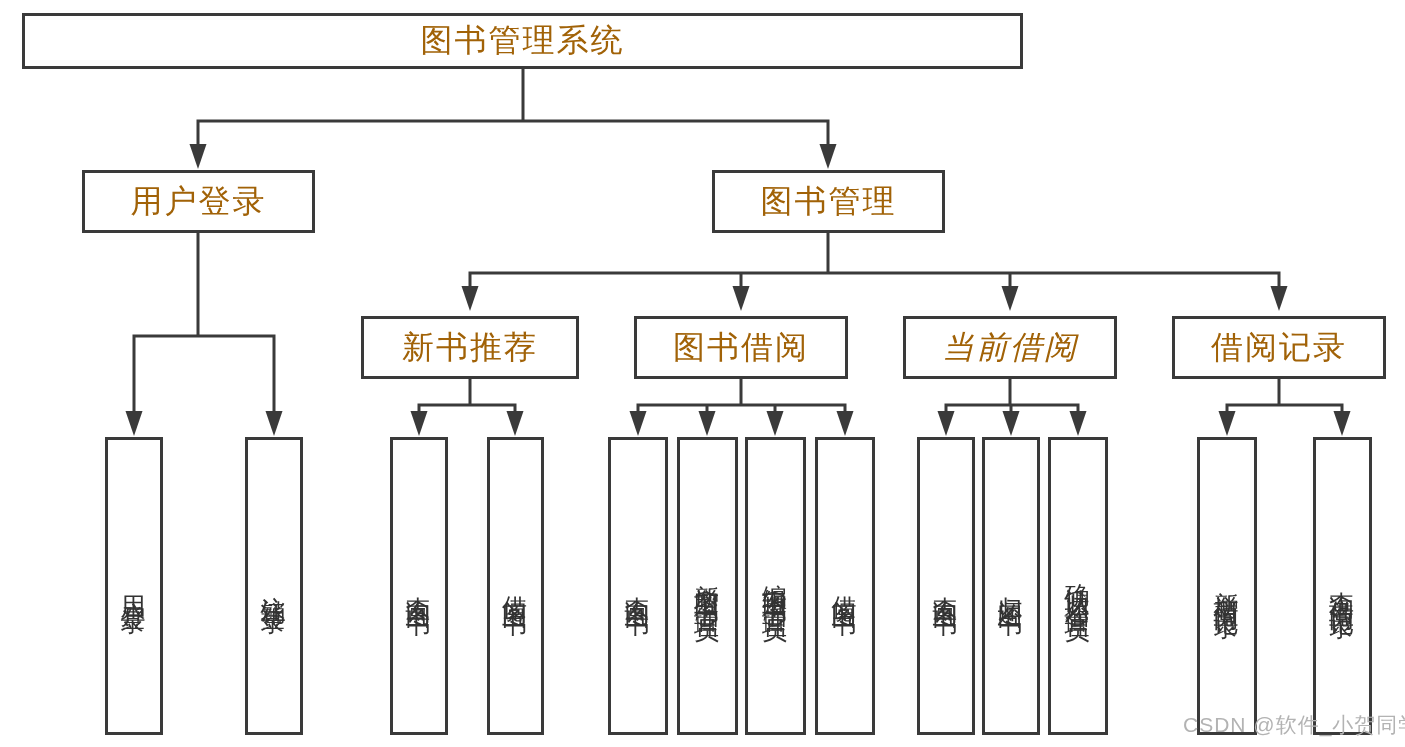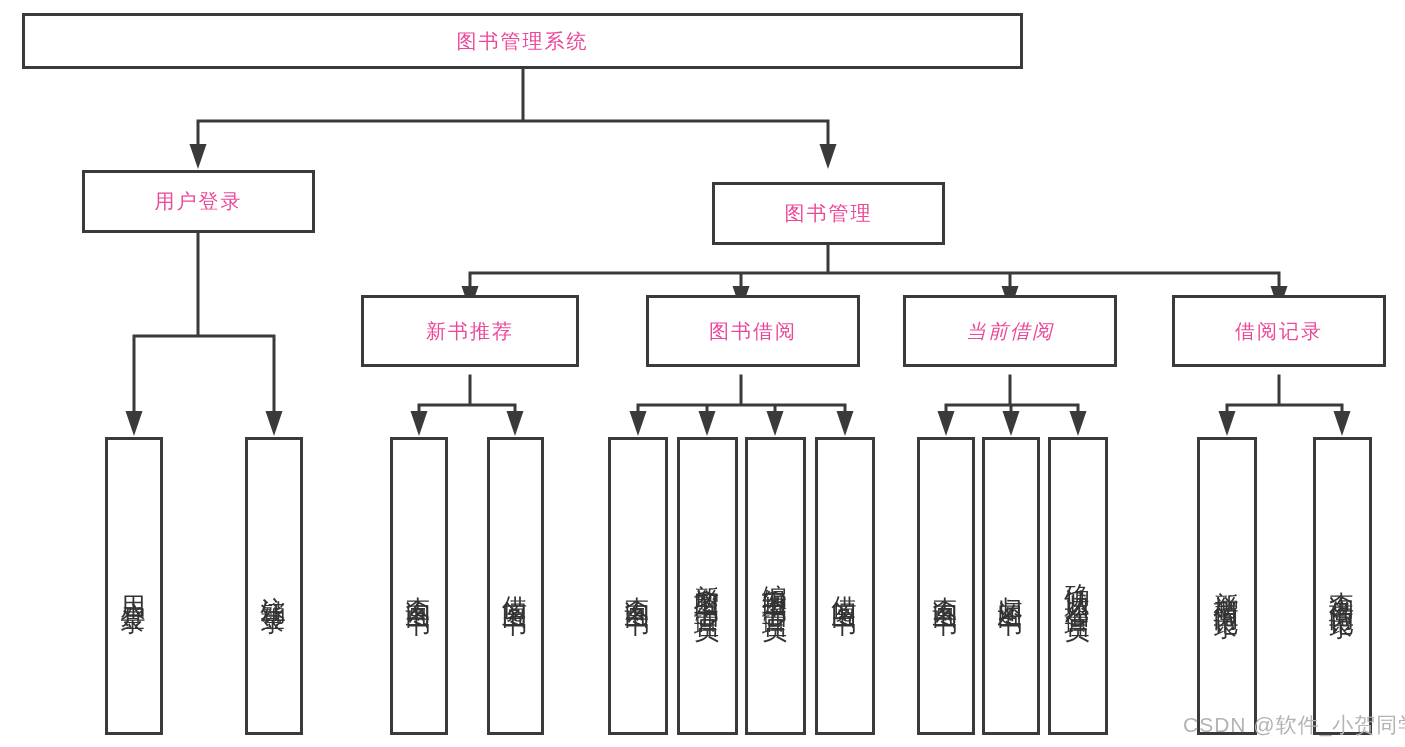--- a/index.html
+++ b/index.html
@@ -23,22 +23,22 @@
     pointer-events: none;
   }
   .node {
     position: absolute;
     box-sizing: border-box;
     border: 3px solid #3a3a3a;
     background: #ffffff;
     display: flex;
     align-items: center;
     justify-content: center;
-    color: #ec4899;
-    font-size: 20px;
+    color: #a16207;
+    font-size: 32px;
     letter-spacing: 2px;
     z-index: 2;
   }
   .leaf {
     position: absolute;
     box-sizing: border-box;
     border: 3px solid #3a3a3a;
     background: #ffffff;
     display: flex;
     align-items: center;
@@ -48,24 +48,24 @@
     color: #333333;
     font-size: 25px;
     letter-spacing: 5px;
     top: 437px;
     height: 298px;
     z-index: 2;
   }
   
   .n-root  { left: 22px;  top: 13px;  width: 1001px; height: 56px; }
   .n-login { left: 82px;  top: 170px; width: 233px;  height: 63px; }
-  .n-mgmt  { left: 712px; top: 170px; width: 233px;  height: 63px; margin-top: 12px; }
-  .n-l3    { top: 295px; height: 72px; }
+  .n-mgmt  { left: 712px; top: 170px; width: 233px;  height: 63px; }
+  .n-l3    { top: 316px; height: 63px; }
   .n-nb    { left: 361px;  width: 218px; }
-  .n-bb    { left: 634px;  width: 214px; margin-left: 12px; }
+  .n-bb    { left: 634px;  width: 214px; }
   .n-cb    { left: 903px;  width: 214px; font-style: italic; }
   .n-br    { left: 1172px; width: 214px; font-family: Liberation Mono, monospace; }
   
   .lf-a1 { left: 105px;  width: 58px; }
   .lf-a2 { left: 245px;  width: 58px; }
   .lf-b1 { left: 390px;  width: 58px; }
   .lf-b2 { left: 487px;  width: 57px; }
   .lf-c1 { left: 608px;  width: 60px; }
   .lf-c2 { left: 677px;  width: 61px; }
   .lf-c3 { left: 745px;  width: 61px; }

